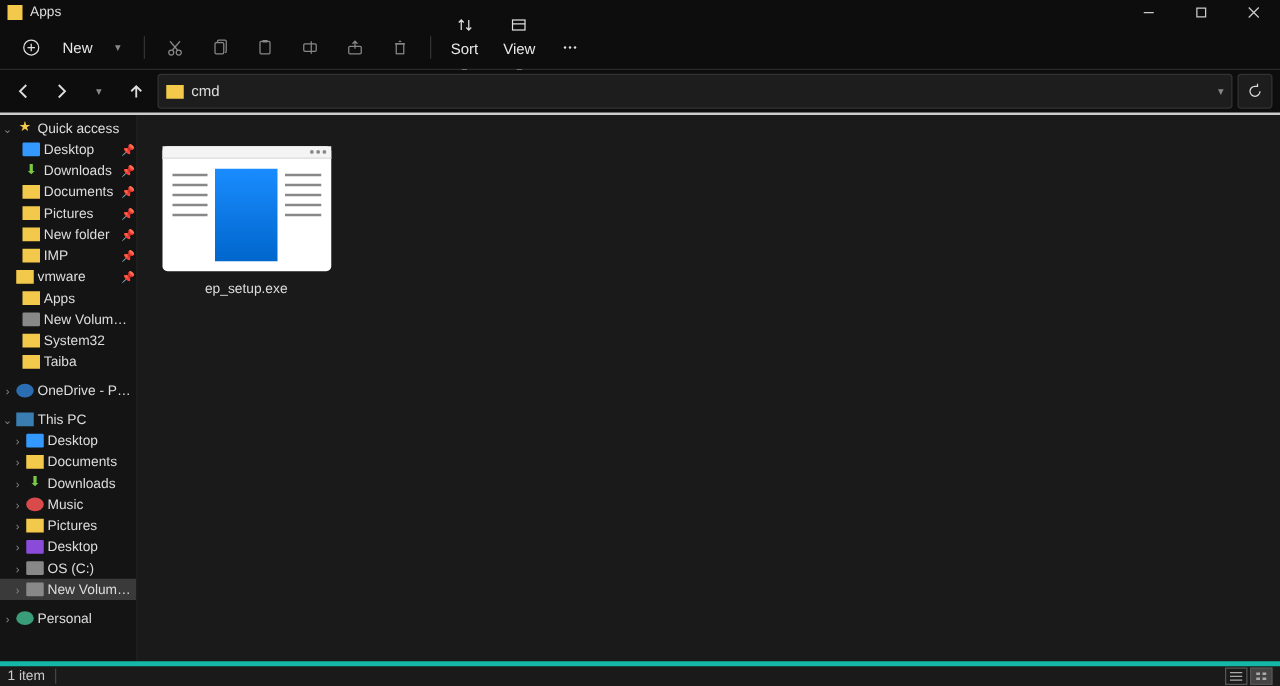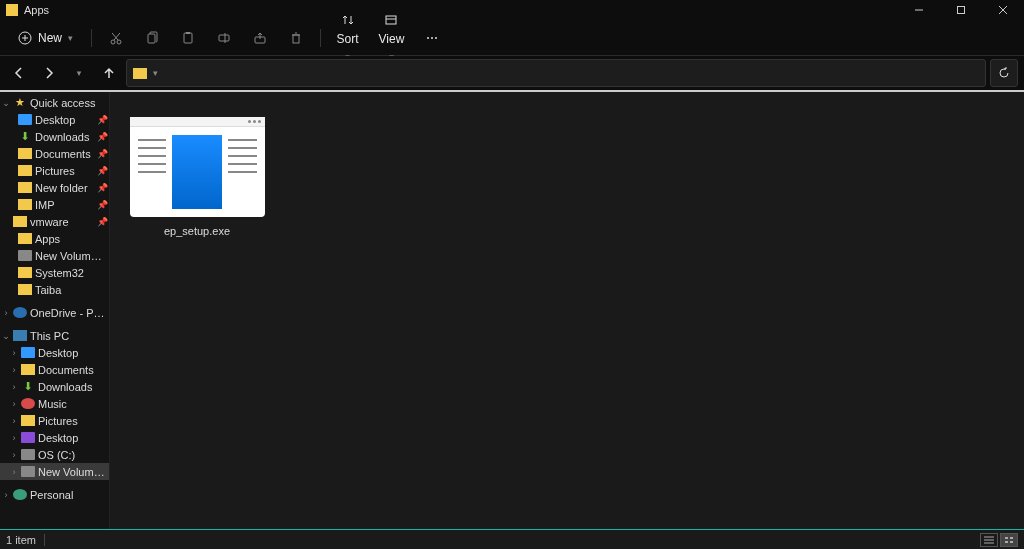--- a/index.html
+++ b/index.html
@@ -8,21 +8,21 @@
 
   
   .titlebar { height: 20px; background: #0d0d0d; display: flex; align-items: center; padding-left: 6px; }
   .title-icon { width: 12px; height: 12px; background: #f3c94b; margin-right: 6px; }
   .title-text { flex: 1; font-size: 11px; color: #ddd; }
   .title-controls { display: flex; }
   .title-btn { width: 42px; height: 20px; display: flex; align-items: center; justify-content: center; color: #ccc; }
 
   
   .toolbar { height: 36px; background: #0d0d0d; display: flex; align-items: center; padding: 0 8px; gap: 4px; border-bottom: 1px solid #2a2a2a; }
-  .new-btn { display: flex; align-items: center; gap: 6px; padding: 4px 10px; border-radius: 4px; }
+  .new-btn { display: flex; align-items: center; gap: 18px; padding: 4px 10px; border-radius: 4px; }
   .tb-sep { width: 1px; height: 18px; background: #333; margin: 0 4px; }
   .tb-icon { width: 32px; height: 28px; display: flex; align-items: center; justify-content: center; color: #888; border-radius: 4px; }
   .tb-icon.en { color: #ddd; }
   .tb-drop { display: flex; align-items: center; gap: 6px; padding: 4px 8px; border-radius: 4px; flex-direction: column; }
   .chev { font-size: 9px; color: #888; }
 
   
   .navbar { height: 36px; background: #0d0d0d; display: flex; align-items: center; padding: 4px 6px; gap: 4px; border-bottom: 2px solid #ccc; }
   .nav-btn { width: 26px; height: 26px; display: flex; align-items: center; justify-content: center; color: #ddd; border-radius: 4px; }
   .address { flex: 1; height: 28px; background: #1d1d1d; border: 1px solid #333; border-radius: 3px; display: flex; align-items: center; padding: 0 6px; gap: 6px; }
@@ -56,21 +56,21 @@
   .file-thumb { width: 135px; height: 100px; background: #fff; border-radius: 4px; margin: 0 auto 8px; display: flex; flex-direction: column; }
   .thumb-top { height: 10px; background: #f4f4f4; border-bottom: 1px solid #ddd; display:flex; justify-content:flex-end; align-items:center; padding-right:4px; gap:2px; }
   .thumb-top span{ width:3px; height:3px; background:#888; border-radius:50%; }
   .thumb-body { flex: 1; display: flex; padding: 8px; gap: 6px; }
   .thumb-lines { flex: 1; display: flex; flex-direction: column; gap: 6px; padding-top: 4px; }
   .thumb-lines div { height: 2px; background: #888; }
   .thumb-center { width: 50px; background: linear-gradient(#1a8cff, #0066cc); }
   .file-name { font-size: 11px; color: #ddd; }
 
   
-  .statusbar { height: 20px; background: #1a1a1a; border-top: 1px solid #14b8a6; display: flex; align-items: center; padding: 0 6px; font-size: 11px; color: #ccc; }
+  .statusbar { height: 20px; background: #1a1a1a; border-top: 4px solid #14b8a6; display: flex; align-items: center; padding: 0 6px; font-size: 11px; color: #ccc; }
   .status-count { border-right: 1px solid #444; padding-right: 8px; }
   .status-views { margin-left: auto; display: flex; gap: 2px; }
   .view-btn { width: 18px; height: 14px; border: 1px solid #555; display: flex; align-items: center; justify-content: center; }
   .view-btn.active { background: #444; }
 
   svg { display: block; }
 </style>
 </head>
 <body>
 
@@ -188,20 +188,21 @@
     <div class="nav-btn">
         <span class="chev">▾</span>
       </div>
     <div class="nav-btn">
         <svg width="14" height="14" viewBox="0 0 14 14">
           <path d="M7 12 V3 M3 7 L7 3 L11 7" fill="none" stroke="#ddd" stroke-width="1.5"></path>
         </svg>
       </div>
     <div class="address">
       <div class="folder-ico"></div>
+      <div class="address-text">cmd</div>
       <span class="chev">▾</span>
     </div>
     <div class="refresh-btn">
         <svg width="14" height="14" viewBox="0 0 14 14">
           <path d="M11 7 A4 4 0 1 1 7 3 L9 3 M9 1 L9 3 L7 3" fill="none" stroke="#ddd"></path>
         </svg>
       </div>
   </div>
 
   <div class="main">

